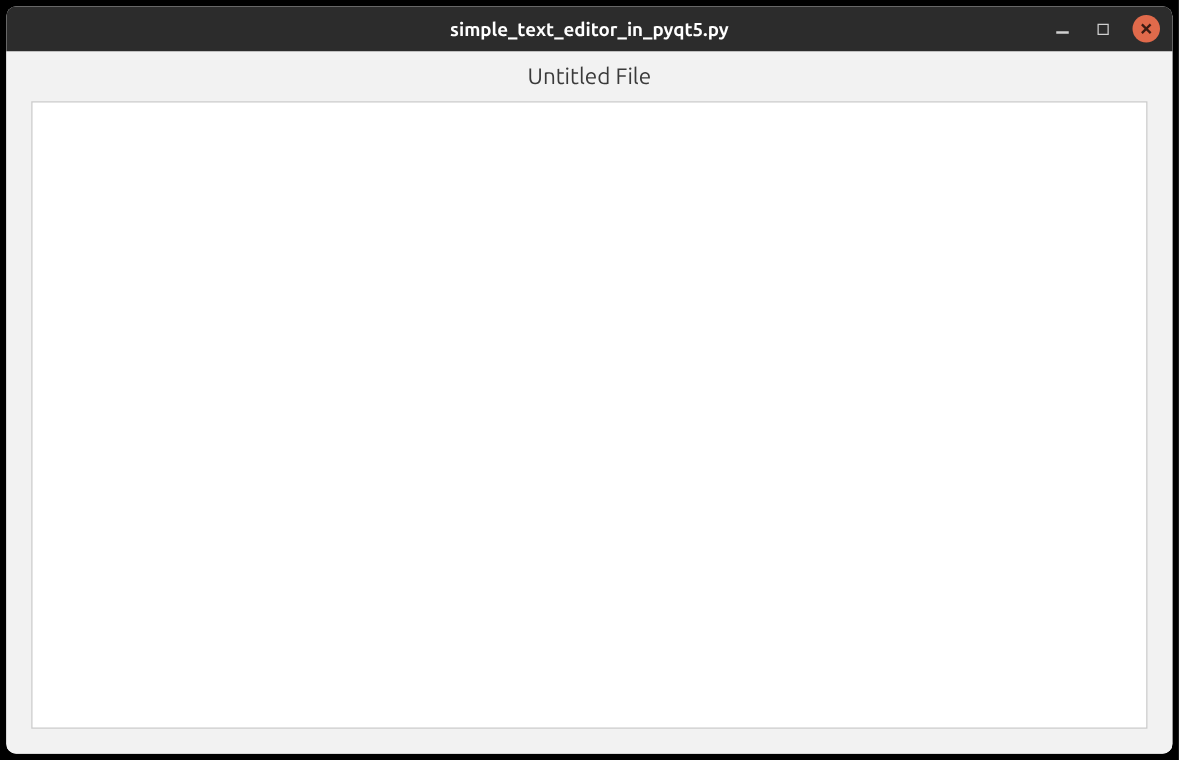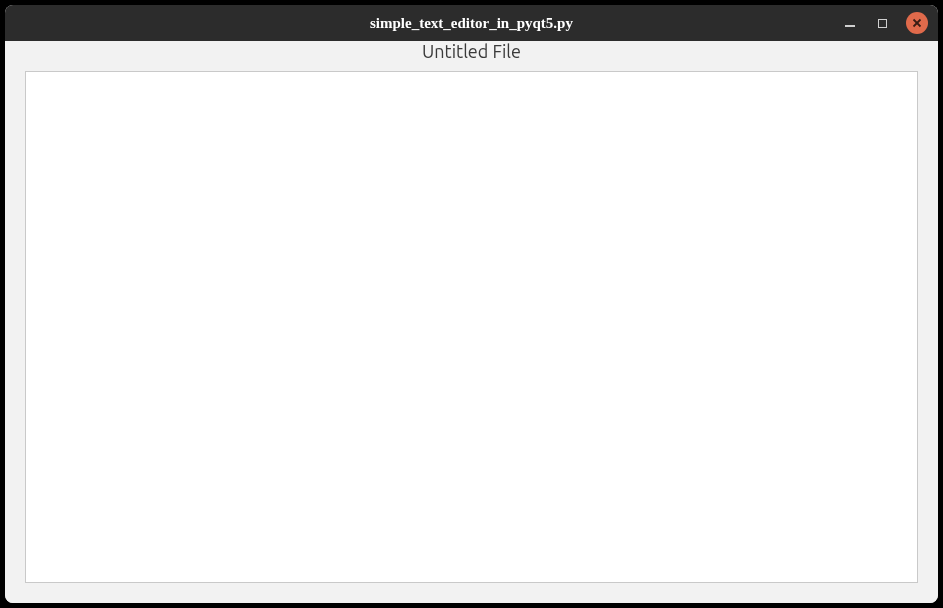--- a/index.html
+++ b/index.html
@@ -31,21 +31,20 @@
       box-shadow: 0 0 0 1px rgba(0,0,0,0.3);
     }
     .titlebar {
       height: 36px;
       background: #2c2c2c;
       display: flex;
       align-items: center;
       justify-content: center;
       position: relative;
       flex-shrink: 0;
-      font-family: Liberation Serif, serif;
     }
     .titlebar-title {
       color: #ffffff;
       font-weight: bold;
       font-size: 15px;
     }
     .titlebar-controls {
       position: absolute;
       right: 0;
       top: 0;
@@ -94,21 +93,21 @@
     }
     .content-area {
       flex: 1;
       background: #f2f2f2;
       display: flex;
       flex-direction: column;
       padding: 0;
     }
     .file-label-row {
       text-align: center;
-      padding: 0 0 10px 0;
+      padding: 10px 0 10px 0;
     }
     .file-label {
       color: #3a3a3a;
       font-size: 18px;
       font-weight: 400;
     }
     .editor-wrap {
       flex: 1;
       padding: 0 20px 20px 20px;
       display: flex;

